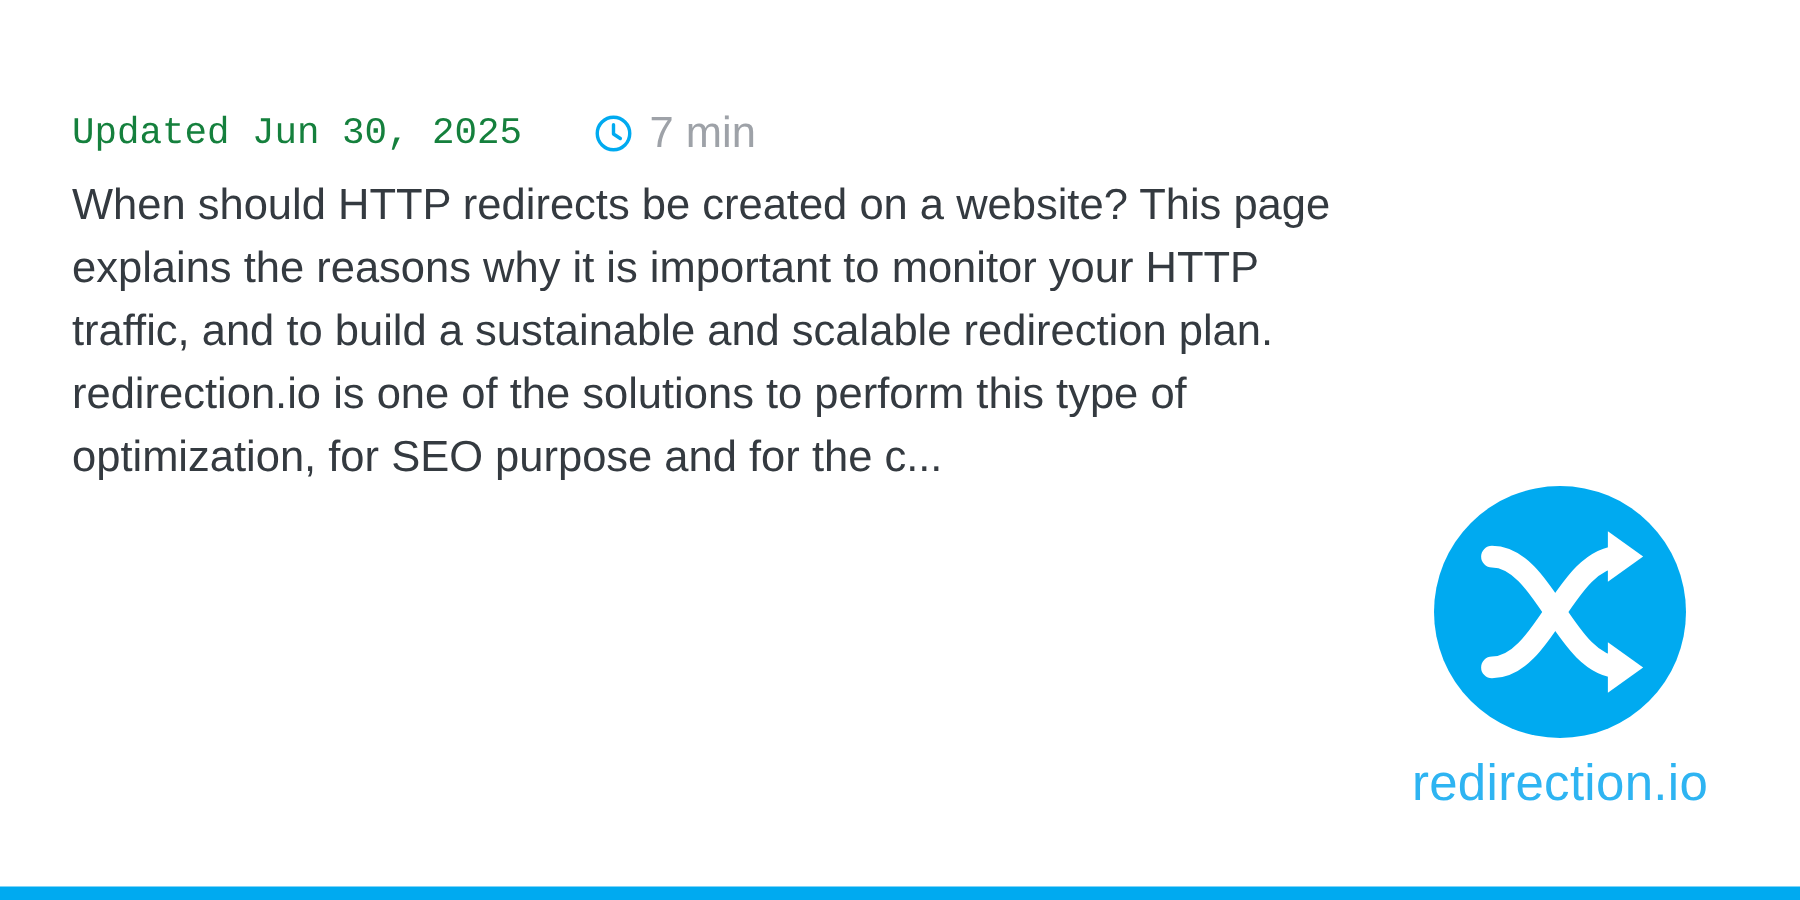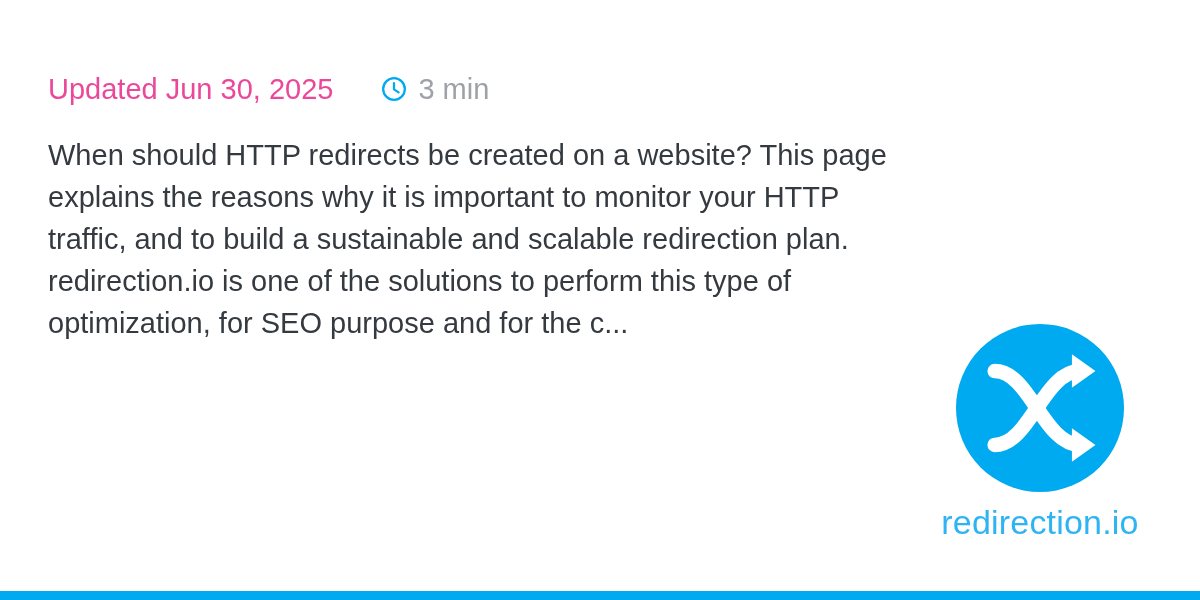--- a/index.html
+++ b/index.html
@@ -44,24 +44,25 @@
 
   
   .meta-row {
     display: flex;
     align-items: center;
     margin-top: 20px;
     height: 34px;
   }
 
   .meta-updated {
-    font-size: 29px;
+    font-size: 25px;
     line-height: 34px;
-    color: #ec4899;
+    color: #15803d;
     font-weight: 400;
+    font-family: Liberation Mono, monospace;
   }
 
   .meta-readtime {
     display: flex;
     align-items: center;
     margin-left: 48px;
   }
 
   .clock-icon {
     width: 26px;
@@ -73,21 +74,21 @@
   .meta-readtime-label {
     font-size: 29px;
     line-height: 34px;
     color: #9ea2a8;
     font-weight: 400;
     margin-left: 11px;
   }
 
   
   .article-description {
-    margin-top: 28px;
+    margin-top: 10px;
     width: 856px;
     font-size: 29px;
     line-height: 42px;
     color: #343a40;
     font-weight: 400;
   }
 
   
   .brand {
     position: absolute;
@@ -134,21 +135,21 @@
 
 
     <div class="meta-row">
       <span class="meta-updated">Updated Jun 30, 2025</span>
 
       <span class="meta-readtime">
         <svg class="clock-icon" viewBox="0 0 24 24" aria-hidden="true">
           <circle cx="12" cy="12" r="10" fill="none" stroke="#00aaf0" stroke-width="2.1"></circle>
           <path d="M12 6.6 L12 12.3 L16.2 15.1" fill="none" stroke="#00aaf0" stroke-width="2.1" stroke-linecap="round" stroke-linejoin="round"></path>
         </svg>
-        <span class="meta-readtime-label">3 min</span>
+        <span class="meta-readtime-label">7 min</span>
       </span>
     </div>
 
     <p class="article-description">When should HTTP redirects be created on a website? This page explains the reasons why it is important to monitor your HTTP traffic, and to build a sustainable and scalable redirection plan. redirection.io is one of the solutions to perform this type of optimization, for SEO purpose and for the c...</p>
 
   </div>
 
   <div class="brand">
     <svg class="brand-logo" viewBox="0 0 100 100" aria-hidden="true">
       <circle cx="50" cy="50" r="50" fill="#00aaf0"></circle>

